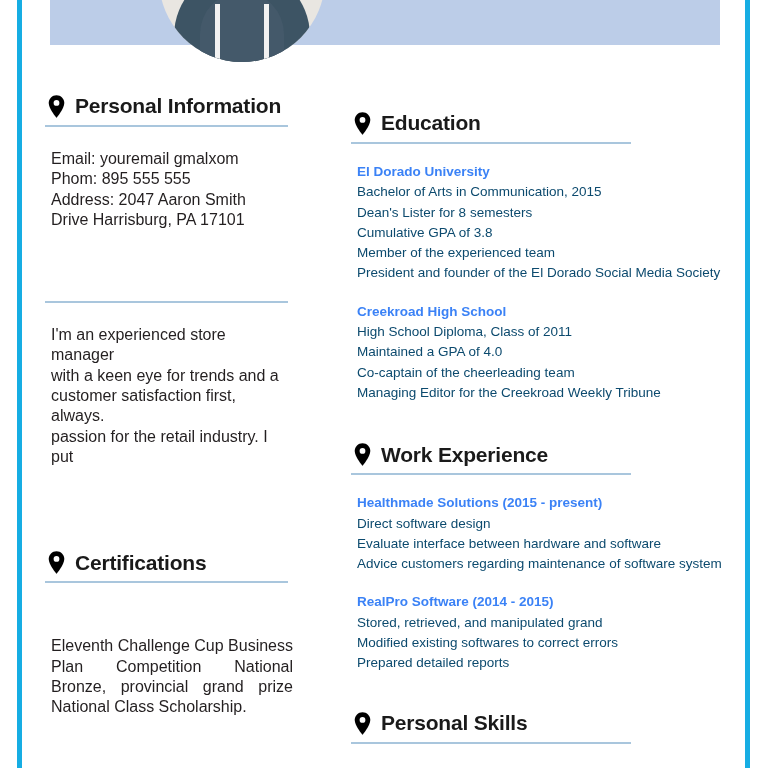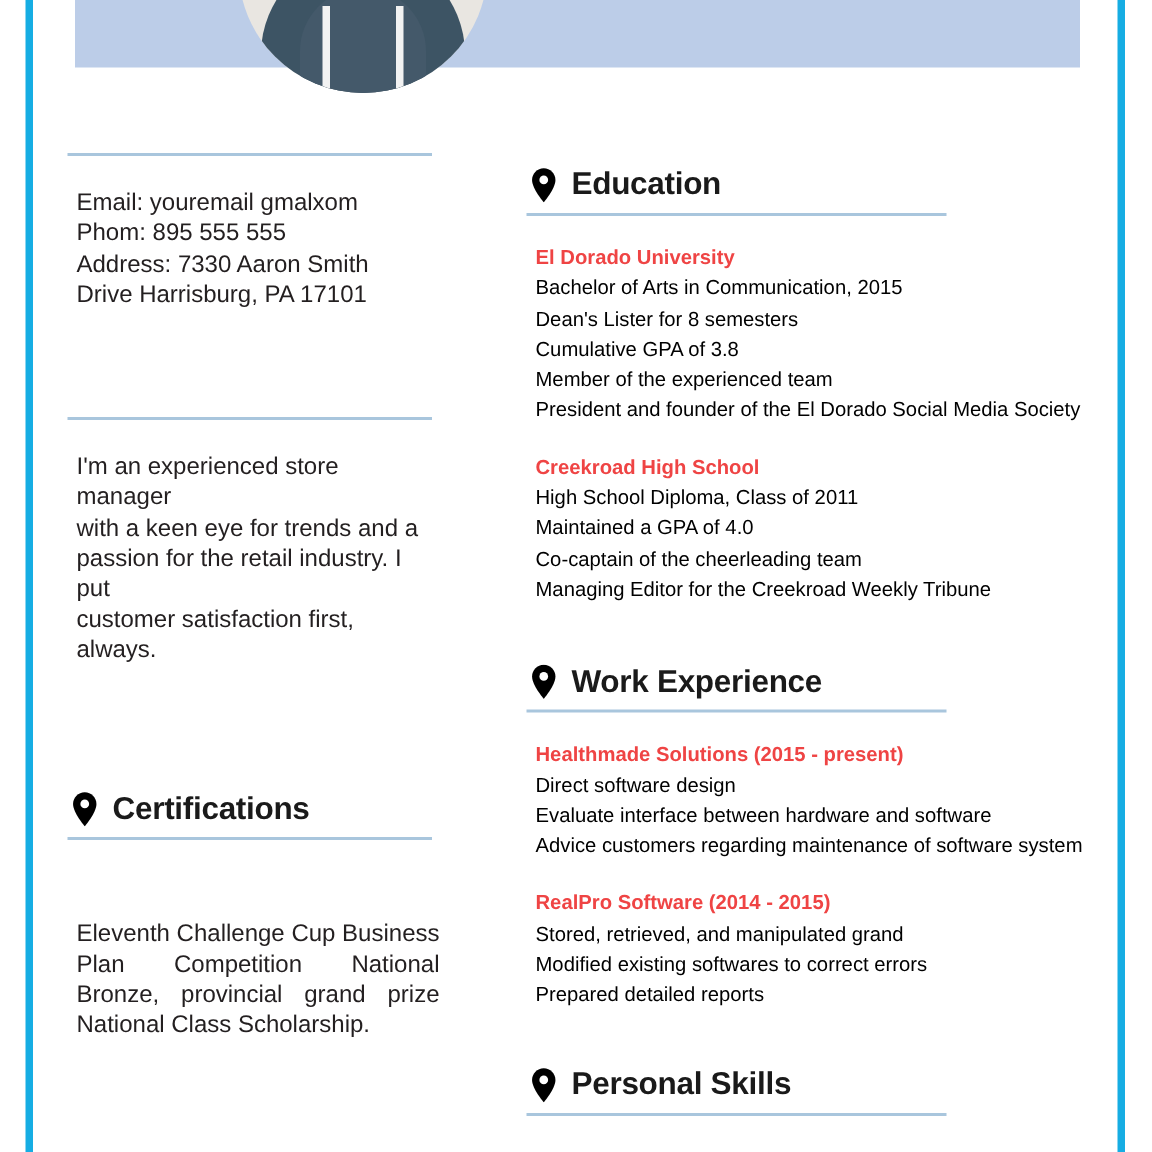--- a/index.html
+++ b/index.html
@@ -136,26 +136,26 @@
     line-height: 20.3px;
     color: #231f20;
     padding-left: 6px;
   }
   .left-body  { padding-left: 6px; }
   .justified  { text-align: justify; margin-top: 31px; }
   .entry-title {
     font-size: 13.5px;
     font-weight: bold;
     line-height: 20.3px;
-    color: #ef4444;
+    color: #3b82f6;
   }
   .entry-line {
     font-size: 13.5px;
     line-height: 20.3px;
-    color: #000000;
+    color: #0c4a6e;
   }
   .entry { padding-left: 6px; }
 
   
   .gap-info    { height: 22px; }
   .gap-summary { height: 22px; }
   .gap-cert    { height: 22px; }
   .gap-edu     { height: 18px; }
   .gap-entry   { height: 18px; }
   .gap-work    { height: 18px; }
@@ -179,40 +179,47 @@
     <div class="av-body"></div>
 
     <div class="av-shirt"></div>
     <div class="av-stripe l"></div>
     <div class="av-stripe r"></div>
   </div>
 
   <div id="left-column">
 
     <div class="section">
+      <div class="section-head">
+        <svg class="pin-icon" viewBox="0 0 24 32">
+          <path d="M12 0C5.9 0 1 4.9 1 11c0 8.2 11 21 11 21s11-12.8 11-21C23 4.9 18.1 0 12 0z" fill="#000000"></path>
+          <circle cx="12" cy="11" r="4.1" fill="#ffffff"></circle>
+        </svg>
+        <div class="section-title">Personal Information</div>
+      </div>
       <div class="section-rule rule-left"></div>
       <div class="gap-info"></div>
       <div class="body-text left-body">
         <div>Email: youremail gmalxom</div>
         <div>Phom: 895 555 555</div>
-        <div>Address: 7330 Aaron Smith</div>
+        <div>Address: 2047 Aaron Smith</div>
         <div>Drive Harrisburg, PA 17101</div>
       </div>
     </div>
 
     <div class="sp-before-summary"></div>
 
     <div class="section">
       <div class="section-rule rule-left"></div>
       <div class="gap-summary"></div>
       <div class="body-text left-body">
         <div>I'm an experienced store manager</div>
         <div>with a keen eye for trends and a</div>
+        <div>customer satisfaction first, always.</div>
         <div>passion for the retail industry. I put</div>
-        <div>customer satisfaction first, always.</div>
       </div>
     </div>
 
     <div class="sp-before-cert"></div>
 
     <div class="section">
       <div class="section-head">
         <svg class="pin-icon" viewBox="0 0 24 32">
           <path d="M12 0C5.9 0 1 4.9 1 11c0 8.2 11 21 11 21s11-12.8 11-21C23 4.9 18.1 0 12 0z" fill="#000000"></path>
           <circle cx="12" cy="11" r="4.1" fill="#ffffff"></circle>

